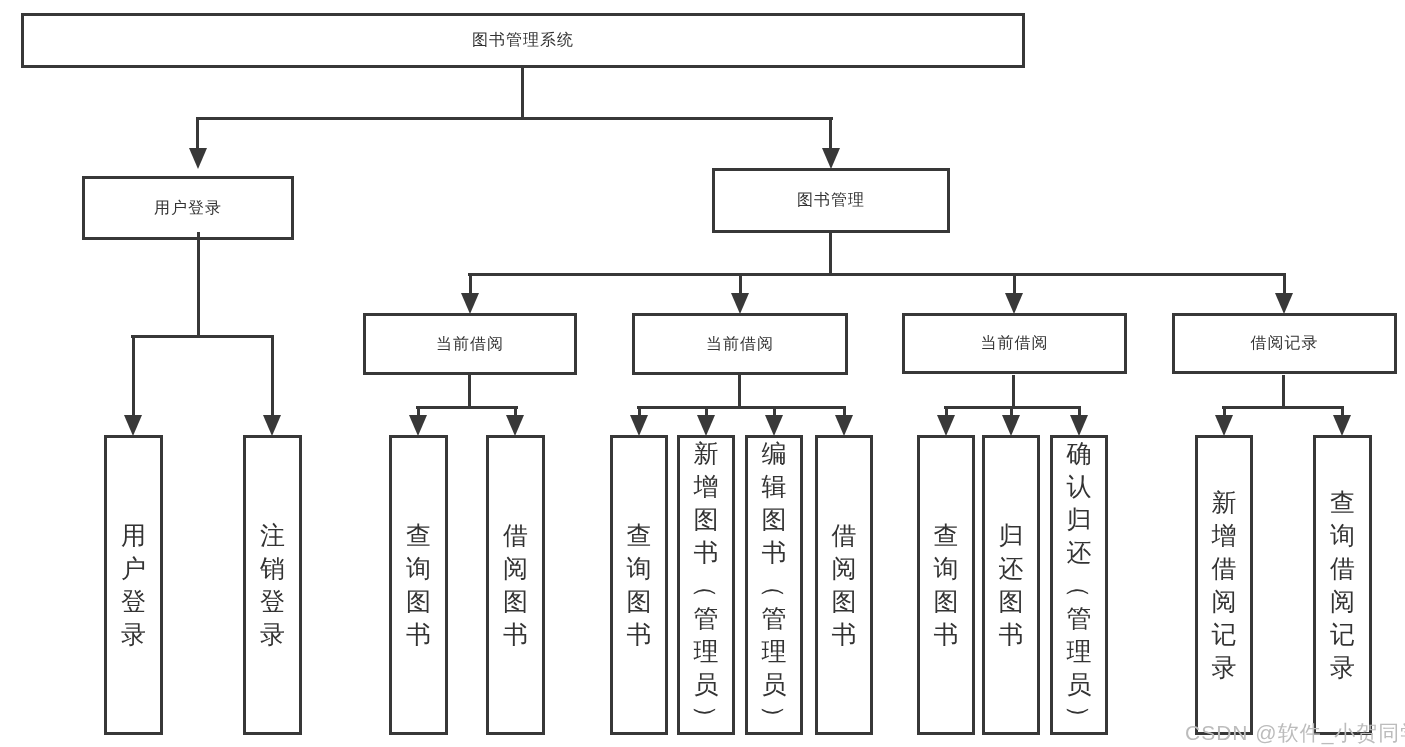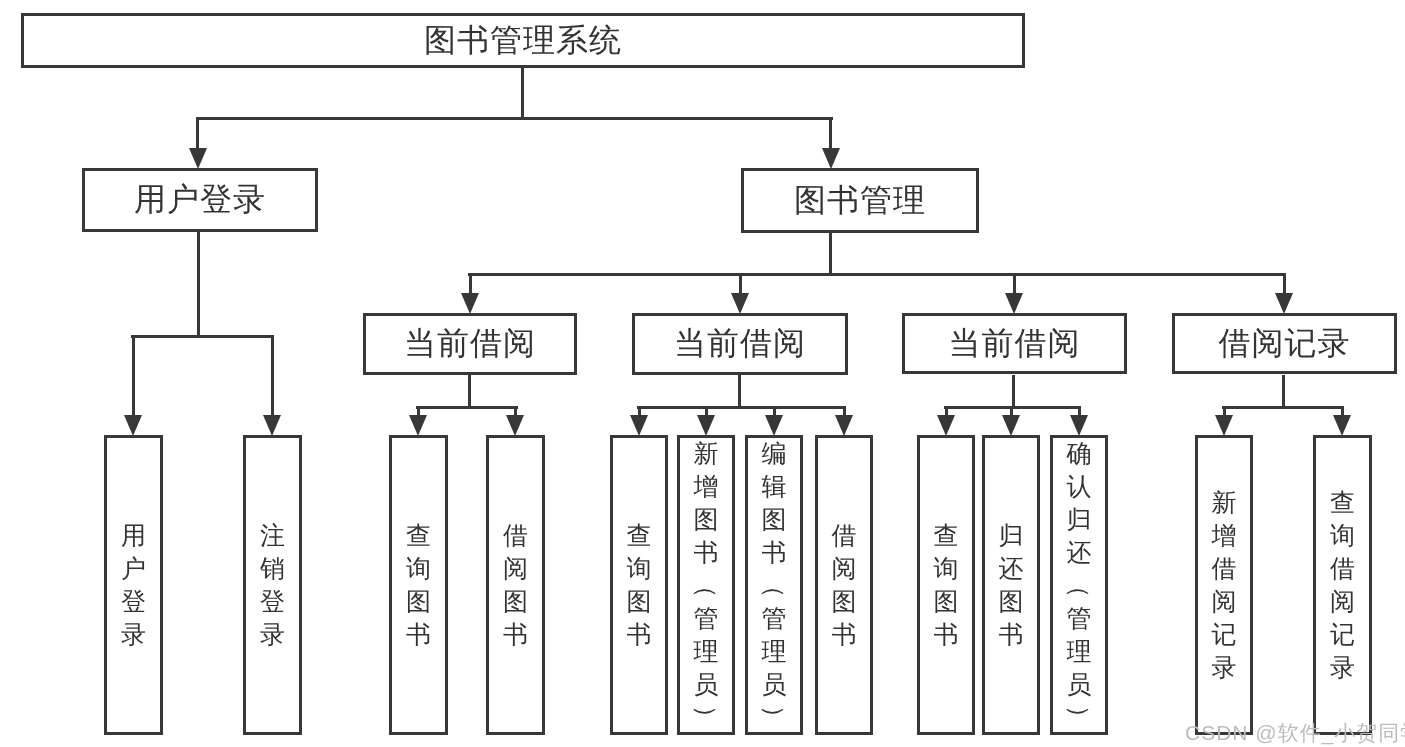--- a/index.html
+++ b/index.html
@@ -11,21 +11,21 @@
     overflow:hidden;
   }
   .node{
     position:absolute;
     border:3px solid #383838;
     background:#ffffff;
     box-sizing:border-box;
     display:flex;align-items:center;justify-content:center;
     color:#333333;
   }
-  .hlabel{font-size:32px;letter-spacing:1px;}
+  .hlabel{font-size:16px;letter-spacing:1px;}
   .vnode{align-items:center;justify-content:center;}
   .vtext{
     display:flex;flex-direction:column;align-items:center;justify-content:center;
     font-size:25px;line-height:33px;color:#333333;
   }
   .vtext .ch{display:block;height:33px;text-align:center;}
   .vtext .ch.paren{transform:rotate(90deg);}
   .hline,.vline{position:absolute;background:#383838;}
   .hline{height:3px;}
   .vline{width:3px;}
@@ -50,24 +50,24 @@
     <span class="hlabel">图书管理系统</span>
   </div>
 
   <div class="vline" style="left:521px;top:68px;height:49px"></div>
   <div class="hline" style="left:197px;top:117px;width:636px"></div>
   <div class="vline" style="left:196px;top:117px;height:33px"></div>
   <div class="arrow" style="left:189px;top:148px"></div>
   <div class="vline" style="left:829px;top:117px;height:33px"></div>
   <div class="arrow" style="left:822px;top:148px"></div>
 
-  <div class="node" style="left:82px;top:168px;width:236px;height:64px">
+  <div class="node" style="left:82px;top:176px;width:212px;height:64px">
     <span class="hlabel">用户登录</span>
   </div>
-  <div class="node" style="left:741px;top:168px;width:238px;height:65px">
+  <div class="node" style="left:712px;top:168px;width:238px;height:65px">
     <span class="hlabel">图书管理</span>
   </div>
 
   <div class="vline" style="left:197px;top:232px;height:103px"></div>
   <div class="hline" style="left:131px;top:335px;width:143px"></div>
   <div class="vline" style="left:132px;top:335px;height:82px"></div>
   <div class="arrow" style="left:124px;top:415px"></div>
   <div class="vline" style="left:271px;top:335px;height:82px"></div>
   <div class="arrow" style="left:263px;top:415px"></div>
 

